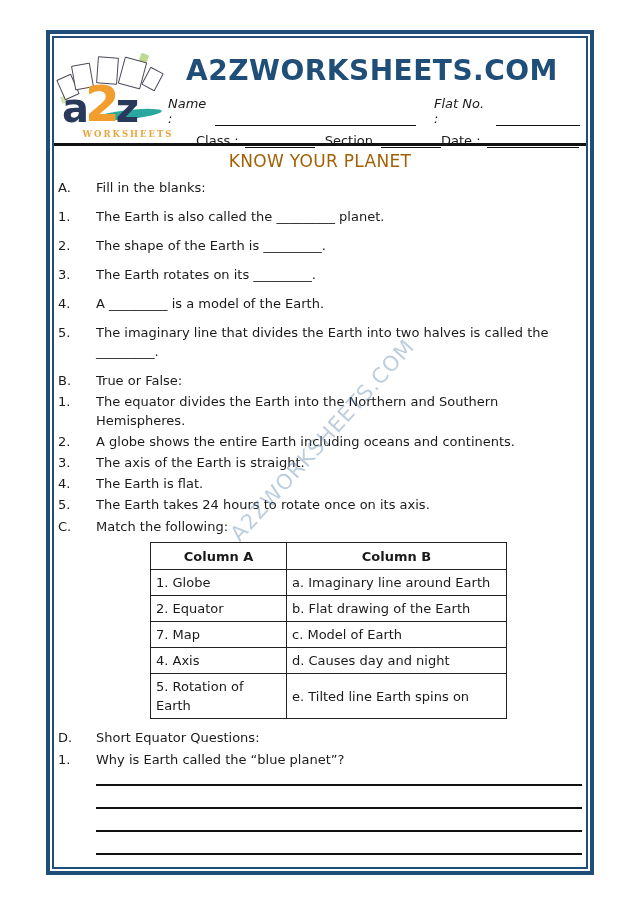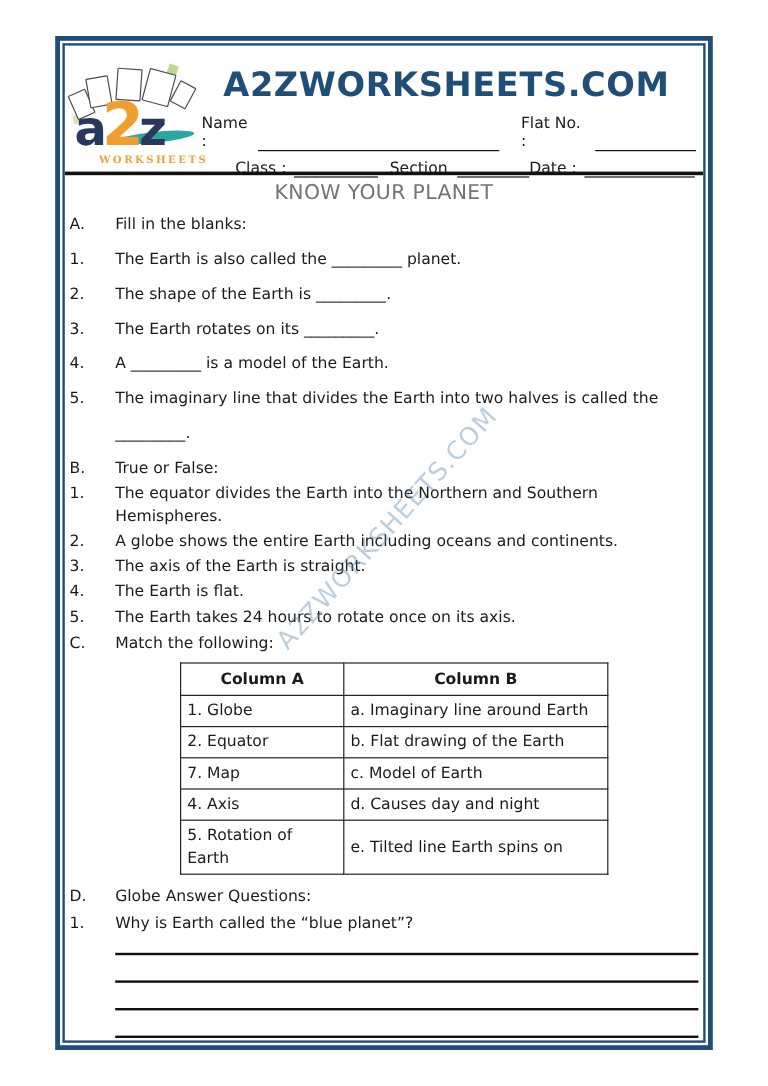--- a/index.html
+++ b/index.html
@@ -27,43 +27,43 @@
                   font-weight:bold; color:#28395c; line-height:0.78; letter-spacing:-2px; }
   .logo-letters .la { font-size:40px; }
   .logo-letters .l2 { font-size:50px; color:#f29e2e; margin:0 -2px; }
   .logo-letters .lz { font-size:40px; }
   .logo-sub { position:absolute; bottom:3px; left:16px; width:104px; text-align:center; white-space:nowrap;
               font-family:"DejaVu Serif",serif; font-size:8.5px; font-weight:bold; color:#e9a63e; letter-spacing:2px; }
 
   .header-right { flex:1; padding-top:16px; }
   .site-title { text-align:center; font-size:28px; font-weight:bold; color:#1f4e79; letter-spacing:0.5px; }
   .form-row { display:flex; align-items:flex-end; font-size:13px; margin-left:4px; }
-  .form-row.r1 { margin-top:9px; }
+  .form-row.r1 { margin-top:9px;font-style:italic; }
   .form-row.r2 { margin-top:7px;margin-left:32px; }
   .uline { display:inline-block; border-bottom:1.5px solid #111; height:15px; }
   .u-name { width:202px; }
   .u-roll { width:84px; margin-left:4px; }
   .u-class { width:70px; margin-left:6px; }
   .u-section { width:60px; margin-left:8px; }
   .u-date { width:92px; margin-left:6px; }
   .lbl-roll { margin-left:18px; }
   .lbl-section { margin-left:10px; }
 
   
   .content { flex:1; position:relative; padding:3px 4px 0 4px; font-size:13px; line-height:19px; }
   .watermark { position:absolute; left:138px; top:286px; width:260px; text-align:center;
                font-size:21px; letter-spacing:1px; color:rgba(95,135,175,0.42);
                transform:rotate(-48deg); pointer-events:none; }
-  .page-title { text-align:center; font-size:17px; color:#737373; margin:3px 0 7px; letter-spacing:0.3px; }
+  .page-title { text-align:center; font-size:17px; color:#a16207; margin:3px 0 7px; letter-spacing:0.3px; }
   .q { display:flex; }
   .q-num { width:38px; flex-shrink:0; }
   .q-text { flex:1; padding-right:4px; }
   .sec-a .q { margin-bottom:10px; }
   .sec-head { margin-bottom:4px; }
-  .blank2 { margin-top:10px; }
+  .blank2 { }
   .sec-b .q { margin-bottom:2px; }
   .sec-b { margin-top:5px; }
   .sec-c { margin-top:3px; }
   .match-table { border-collapse:collapse; margin:6px 0 0 92px; font-size:13px; }
   .match-table th, .match-table td { border:1.5px solid #222; padding:3px 5px; height:23px; vertical-align:middle; }
   .match-table th { font-weight:bold; text-align:center; height:27px; }
   .match-table .colA { width:136px; }
   .match-table .colB { width:220px; }
   .sec-d { margin-top:9px; }
   .sec-d .q { margin-bottom:3px; }
@@ -207,21 +207,21 @@
             <td>5. Rotation of Earth</td>
             <td>e. Tilted line Earth spins on</td>
           </tr>
         </tbody>
           </table>
       </div>
 
       <div class="sec-d">
         <div class="q sec-head">
           <div class="q-num">D.</div>
-          <div class="q-text">Globe Answer Questions:</div>
+          <div class="q-text">Short Equator Questions:</div>
         </div>
         <div class="q">
           <div class="q-num">1.</div>
           <div class="q-text">Why is Earth called the “blue planet”?</div>
         </div>
         <div class="ans-line first"></div>
         <div class="ans-line"></div>
         <div class="ans-line"></div>
         <div class="ans-line"></div>
         <div class="ans-line short"></div>

